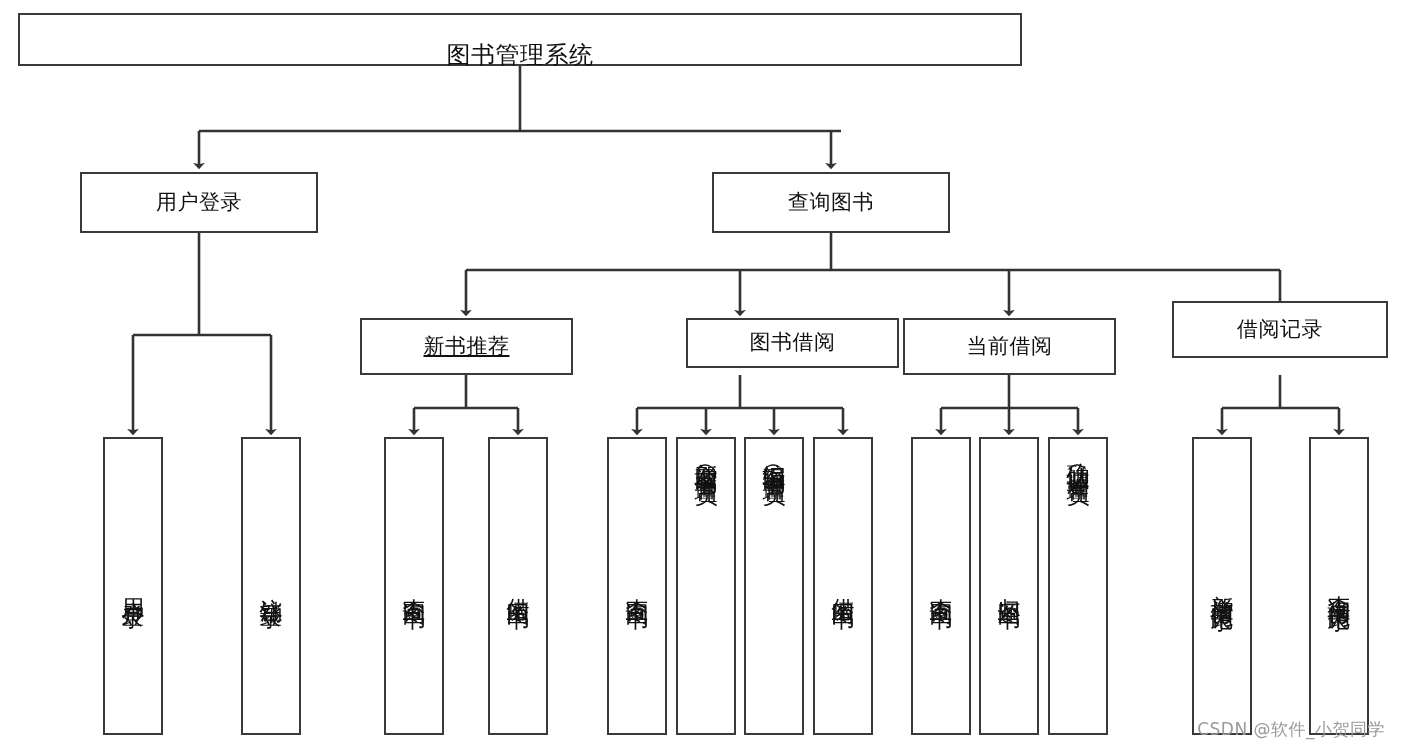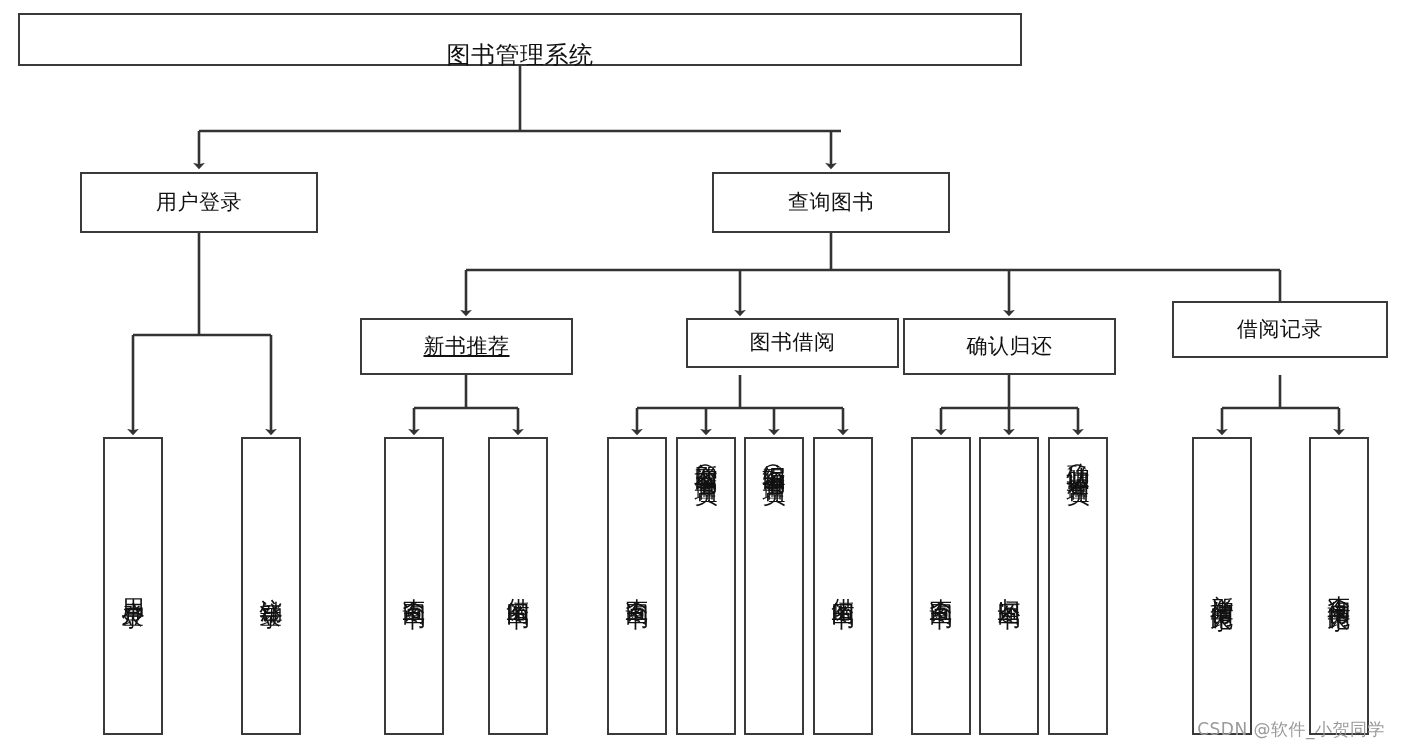--- a/index.html
+++ b/index.html
@@ -147,21 +147,21 @@
     <span class="node-label">查询图书</span>
   </div>
 
   <div class="node horiz" style="left:360px; top:318px; width:213px; height:57px;text-decoration:underline;">
     <span class="node-label">新书推荐</span>
   </div>
   <div class="node horiz" style="left:665px; top:318px; width:213px; height:50px;margin-left:21px;">
     <span class="node-label">图书借阅</span>
   </div>
   <div class="node horiz" style="left:903px; top:318px; width:213px; height:57px;">
-    <span class="node-label">确认归还</span>
+    <span class="node-label">当前借阅</span>
   </div>
   <div class="node horiz" style="left:1172px; top:301px; width:216px; height:57px;">
     <span class="node-label">借阅记录</span>
   </div>
 
   <div class="node vert center" style="left:103px; top:437px; width:60px; height:298px;">
     <span class="node-label">用户登录</span>
   </div>
   <div class="node vert center" style="left:241px; top:437px; width:60px; height:298px;">
     <span class="node-label">注销登录</span>

